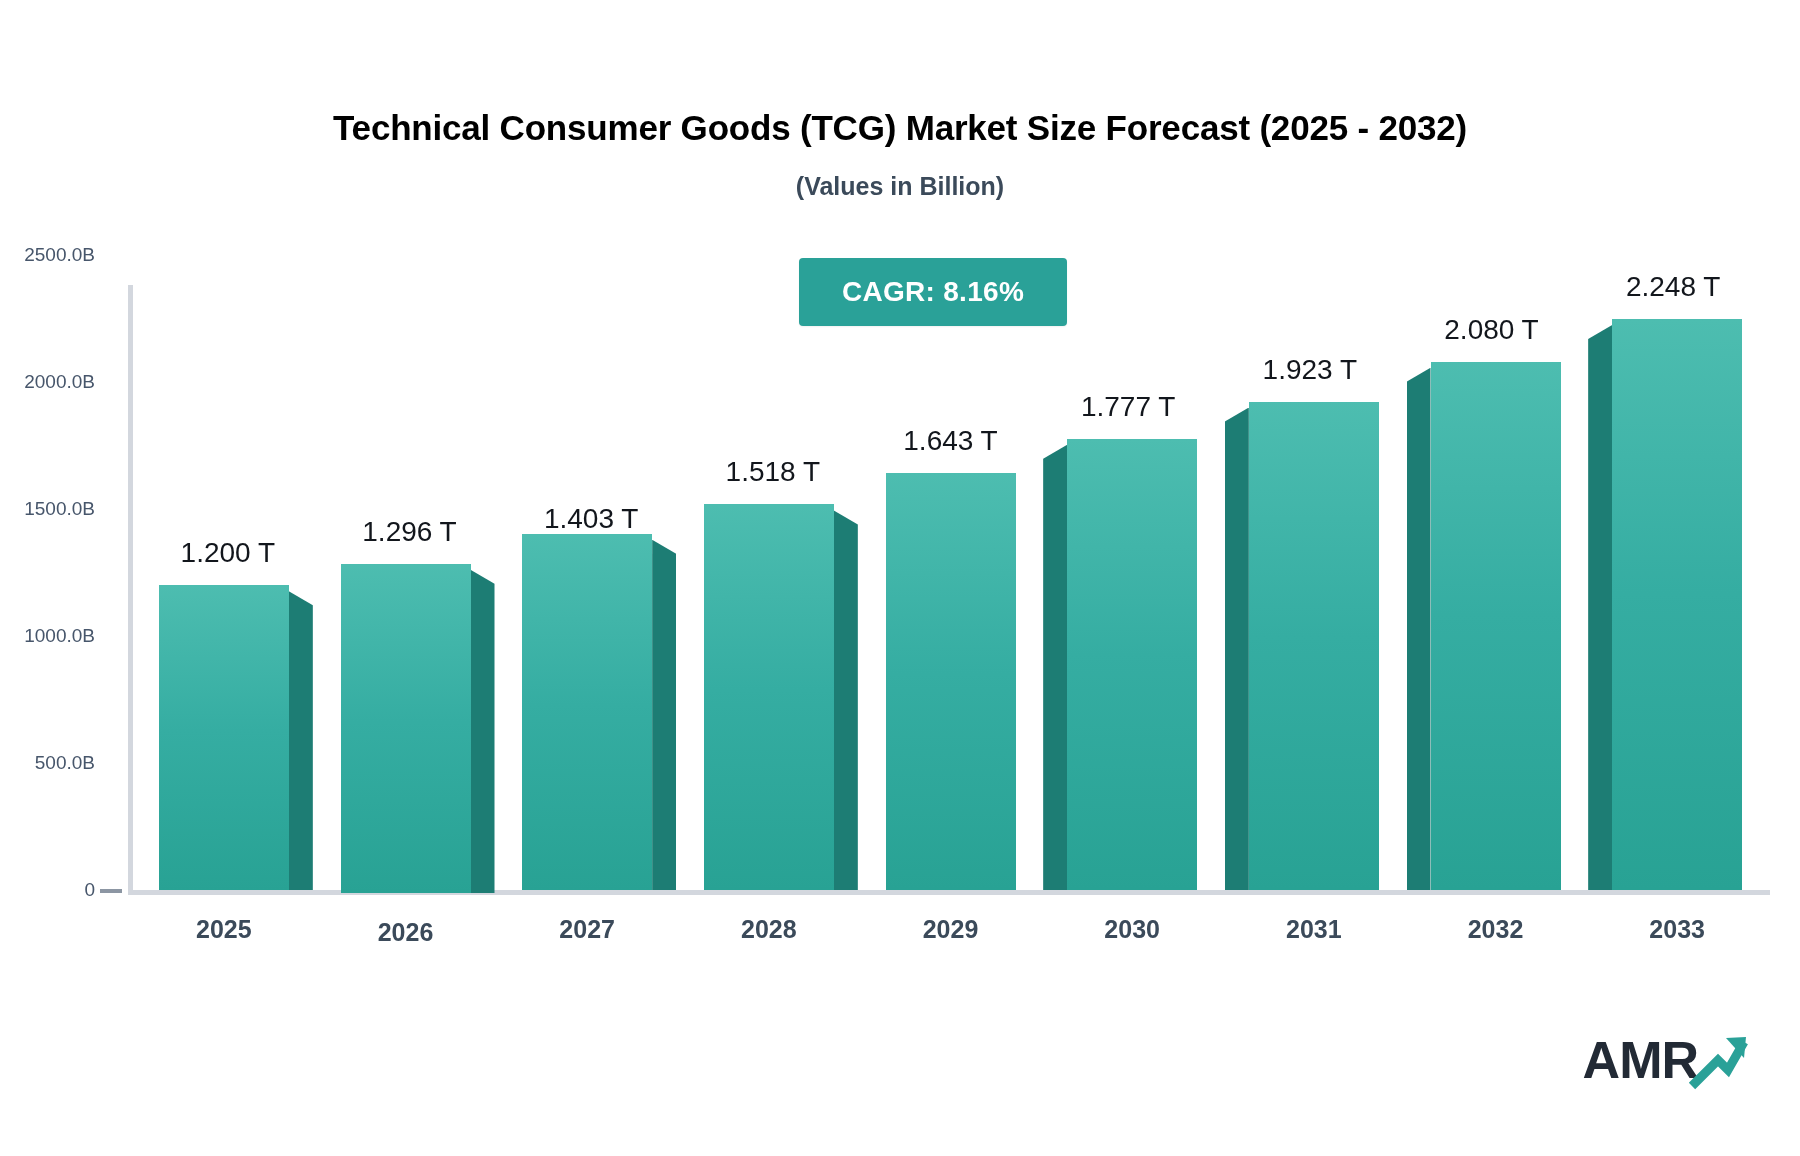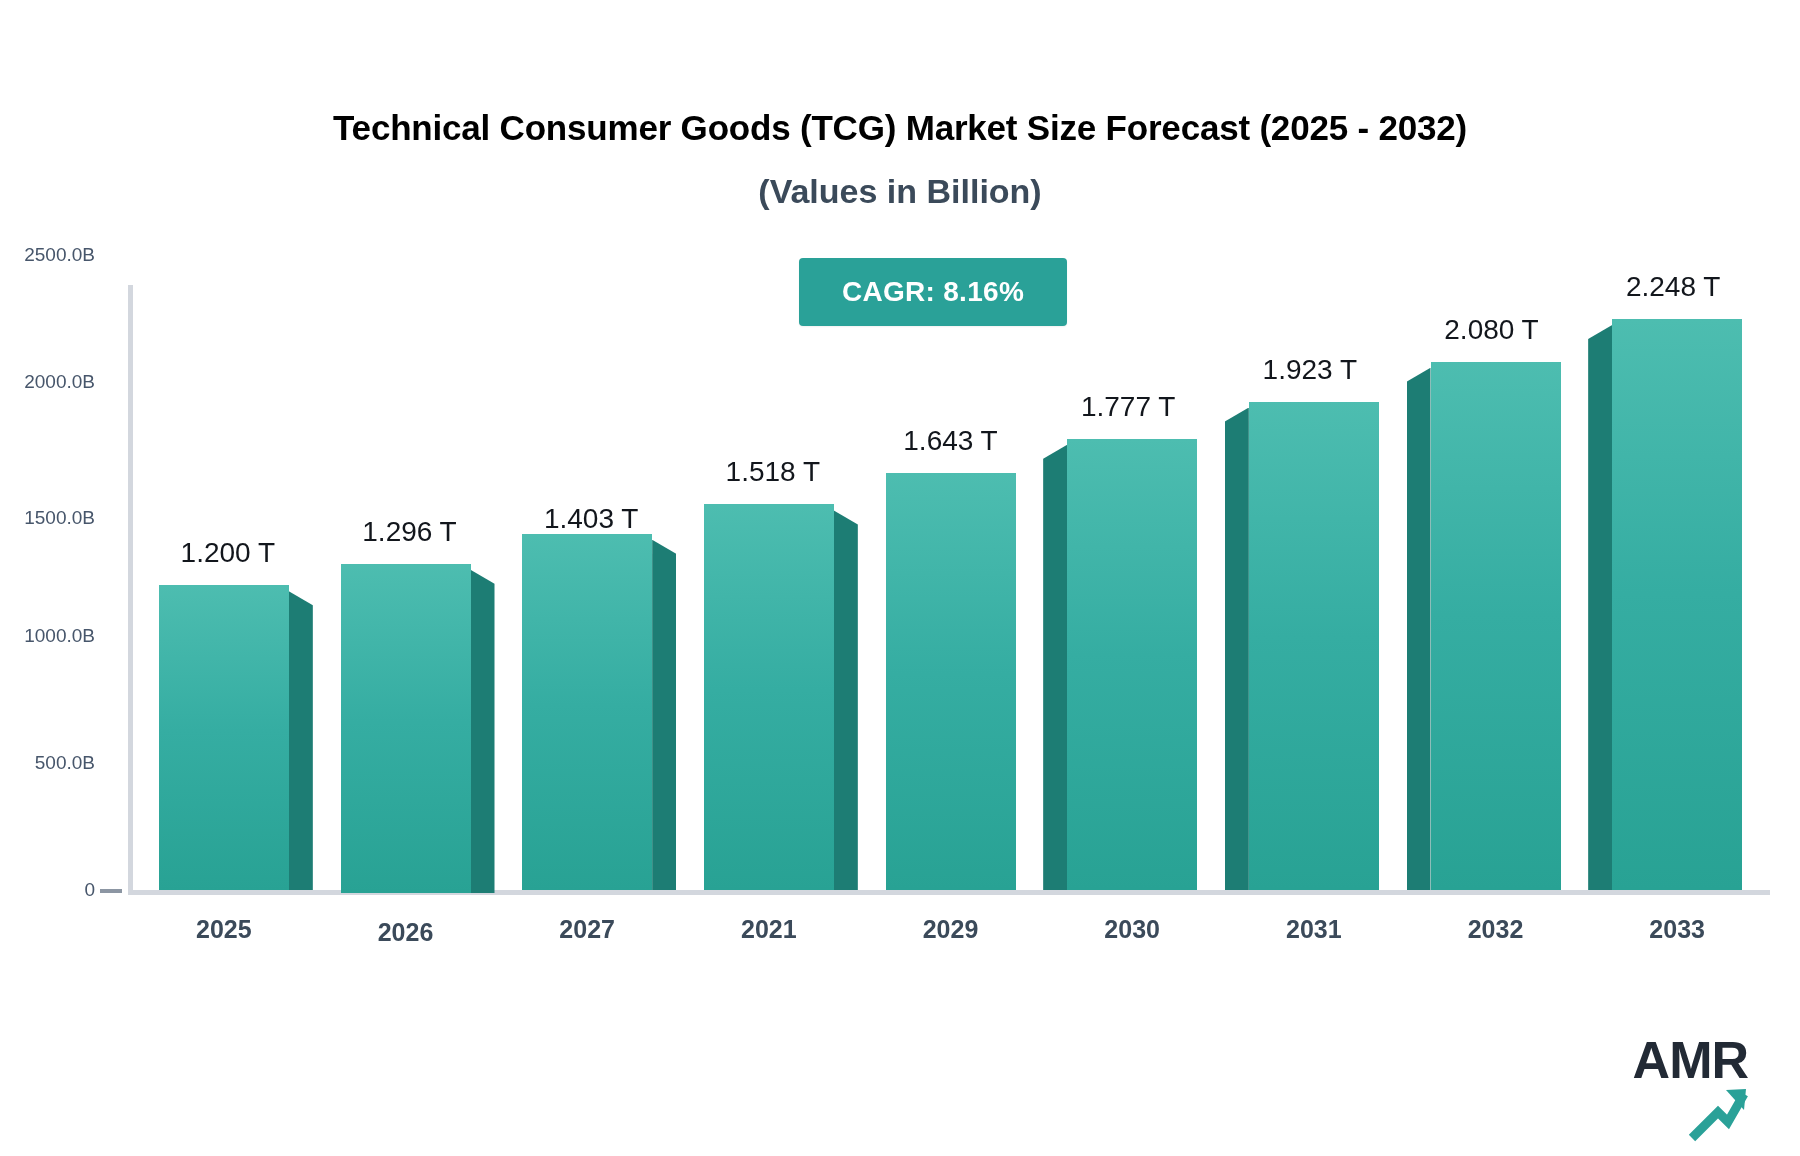--- a/index.html
+++ b/index.html
@@ -17,21 +17,21 @@
     position:absolute;left:0;right:0;top:108px;
     text-align:center;
     font-size:35px;
     font-weight:700;
     color:#000000;
     letter-spacing:-0.2px;
   }
   .subtitle{
     position:absolute;left:0;right:0;top:172px;
     text-align:center;
-    font-size:34px;
+    font-size:25px;
     font-weight:700;
     color:#3b4a5a;
   }
 
   
   .cagr-badge{
     position:absolute;
     left:799px;top:258px;
     width:268px;height:68px;
     background:#2aa198;
@@ -108,23 +108,22 @@
     color:#3b4a5a;
     white-space:nowrap;
     transform:translateX(-50%);
     top:915px;
   }
 
   
   .logo{
     position:absolute;
     right:52px;bottom:62px;
-    display:flex;align-items:flex-end;
+    display:flex;
     height:60px;
-    flex-direction:column;
   }
   .logo-text{
     font-size:52px;
     font-weight:700;
     color:#222a35;
     letter-spacing:-1px;
     line-height:1;
   }
   .logo-arrow{
     position:relative;
@@ -143,21 +142,21 @@
   <div class="cagr-badge">CAGR: 8.16%</div>
 
   <div class="plot">
     <div class="y-axis-line"></div>
     <div class="x-axis-line"></div>
     <div class="zero-dash"></div>
     <div id="y-ticks">
         <div class="y-tick-label" style="top: 890px;">0</div>
         <div class="y-tick-label" style="top: 763px;">500.0B</div>
         <div class="y-tick-label" style="top: 636px;">1000.0B</div>
-        <div class="y-tick-label" style="top: 509px; margin-top: 9px;">1500.0B</div>
+        <div class="y-tick-label" style="top: 509px;">1500.0B</div>
         <div class="y-tick-label" style="top: 382px;">2000.0B</div>
         <div class="y-tick-label" style="top: 255px;">2500.0B</div>
       </div>
   </div>
 
   <div class="bars-layer" id="bars-layer">
       <div class="bar-group" style="left: 0px; top: 0px; width: 1800px; height: 1156px; position: absolute;">
         <div class="bar-side" style="position: absolute; width: 24px; height: 298.8px; top: 591.2px; bottom: auto; left: 288.833px; clip-path: polygon(0px 0px, 100% 14px, 100% 100%, 0px 100%);"></div>
         <div class="bar-front" style="position: absolute; left: 158.833px; width: 130px; height: 304.8px; top: 585.2px; bottom: auto;"></div>
         <div class="bar-label" style="left: 227.833px; top: 537.2px;">1.200 T</div>
@@ -172,21 +171,21 @@
       <div class="bar-group" style="left: 0px; top: 0px; width: 1800px; height: 1156px; position: absolute;">
         <div class="bar-side" style="position: absolute; width: 24px; height: 350.362px; top: 539.638px; bottom: auto; left: 652.167px; clip-path: polygon(0px 0px, 100% 14px, 100% 100%, 0px 100%);"></div>
         <div class="bar-front" style="position: absolute; left: 522.167px; width: 130px; height: 356.362px; top: 533.638px; bottom: auto;"></div>
         <div class="bar-label" style="left: 591.167px; top: 485.638px; margin-top: 17px;">1.403 T</div>
         <div class="x-label" style="left: 587.167px;">2027</div>
       </div>
       <div class="bar-group" style="left: 0px; top: 0px; width: 1800px; height: 1156px; position: absolute;">
         <div class="bar-side" style="position: absolute; width: 24px; height: 379.572px; top: 510.428px; bottom: auto; left: 833.833px; clip-path: polygon(0px 0px, 100% 14px, 100% 100%, 0px 100%);"></div>
         <div class="bar-front" style="position: absolute; left: 703.833px; width: 130px; height: 385.572px; top: 504.428px; bottom: auto;"></div>
         <div class="bar-label" style="left: 772.833px; top: 456.428px;">1.518 T</div>
-        <div class="x-label" style="left: 768.833px;">2021</div>
+        <div class="x-label" style="left: 768.833px;">2028</div>
       </div>
       <div class="bar-group" style="left: 0px; top: 0px; width: 1608px; height: 1156px; position: absolute;">
         <div class="bar-front" style="position: absolute; left: 885.5px; width: 130px; height: 417.322px; top: 472.678px; bottom: auto;"></div>
         <div class="bar-label" style="left: 950.5px; top: 424.678px;">1.643 T</div>
         <div class="x-label" style="left: 950.5px;">2029</div>
       </div>
       <div class="bar-group" style="left: 0px; top: 0px; width: 1800px; height: 1156px; position: absolute;">
         <div class="bar-side" style="position: absolute; width: 24px; height: 445.358px; top: 444.642px; bottom: auto; left: 1043.17px; clip-path: polygon(0px 14px, 100% 0px, 100% 100%, 0px 100%);"></div>
         <div class="bar-front" style="position: absolute; left: 1067.17px; width: 130px; height: 451.358px; top: 438.642px; bottom: auto;"></div>
         <div class="bar-label" style="left: 1128.17px; top: 390.642px;">1.777 T</div>

